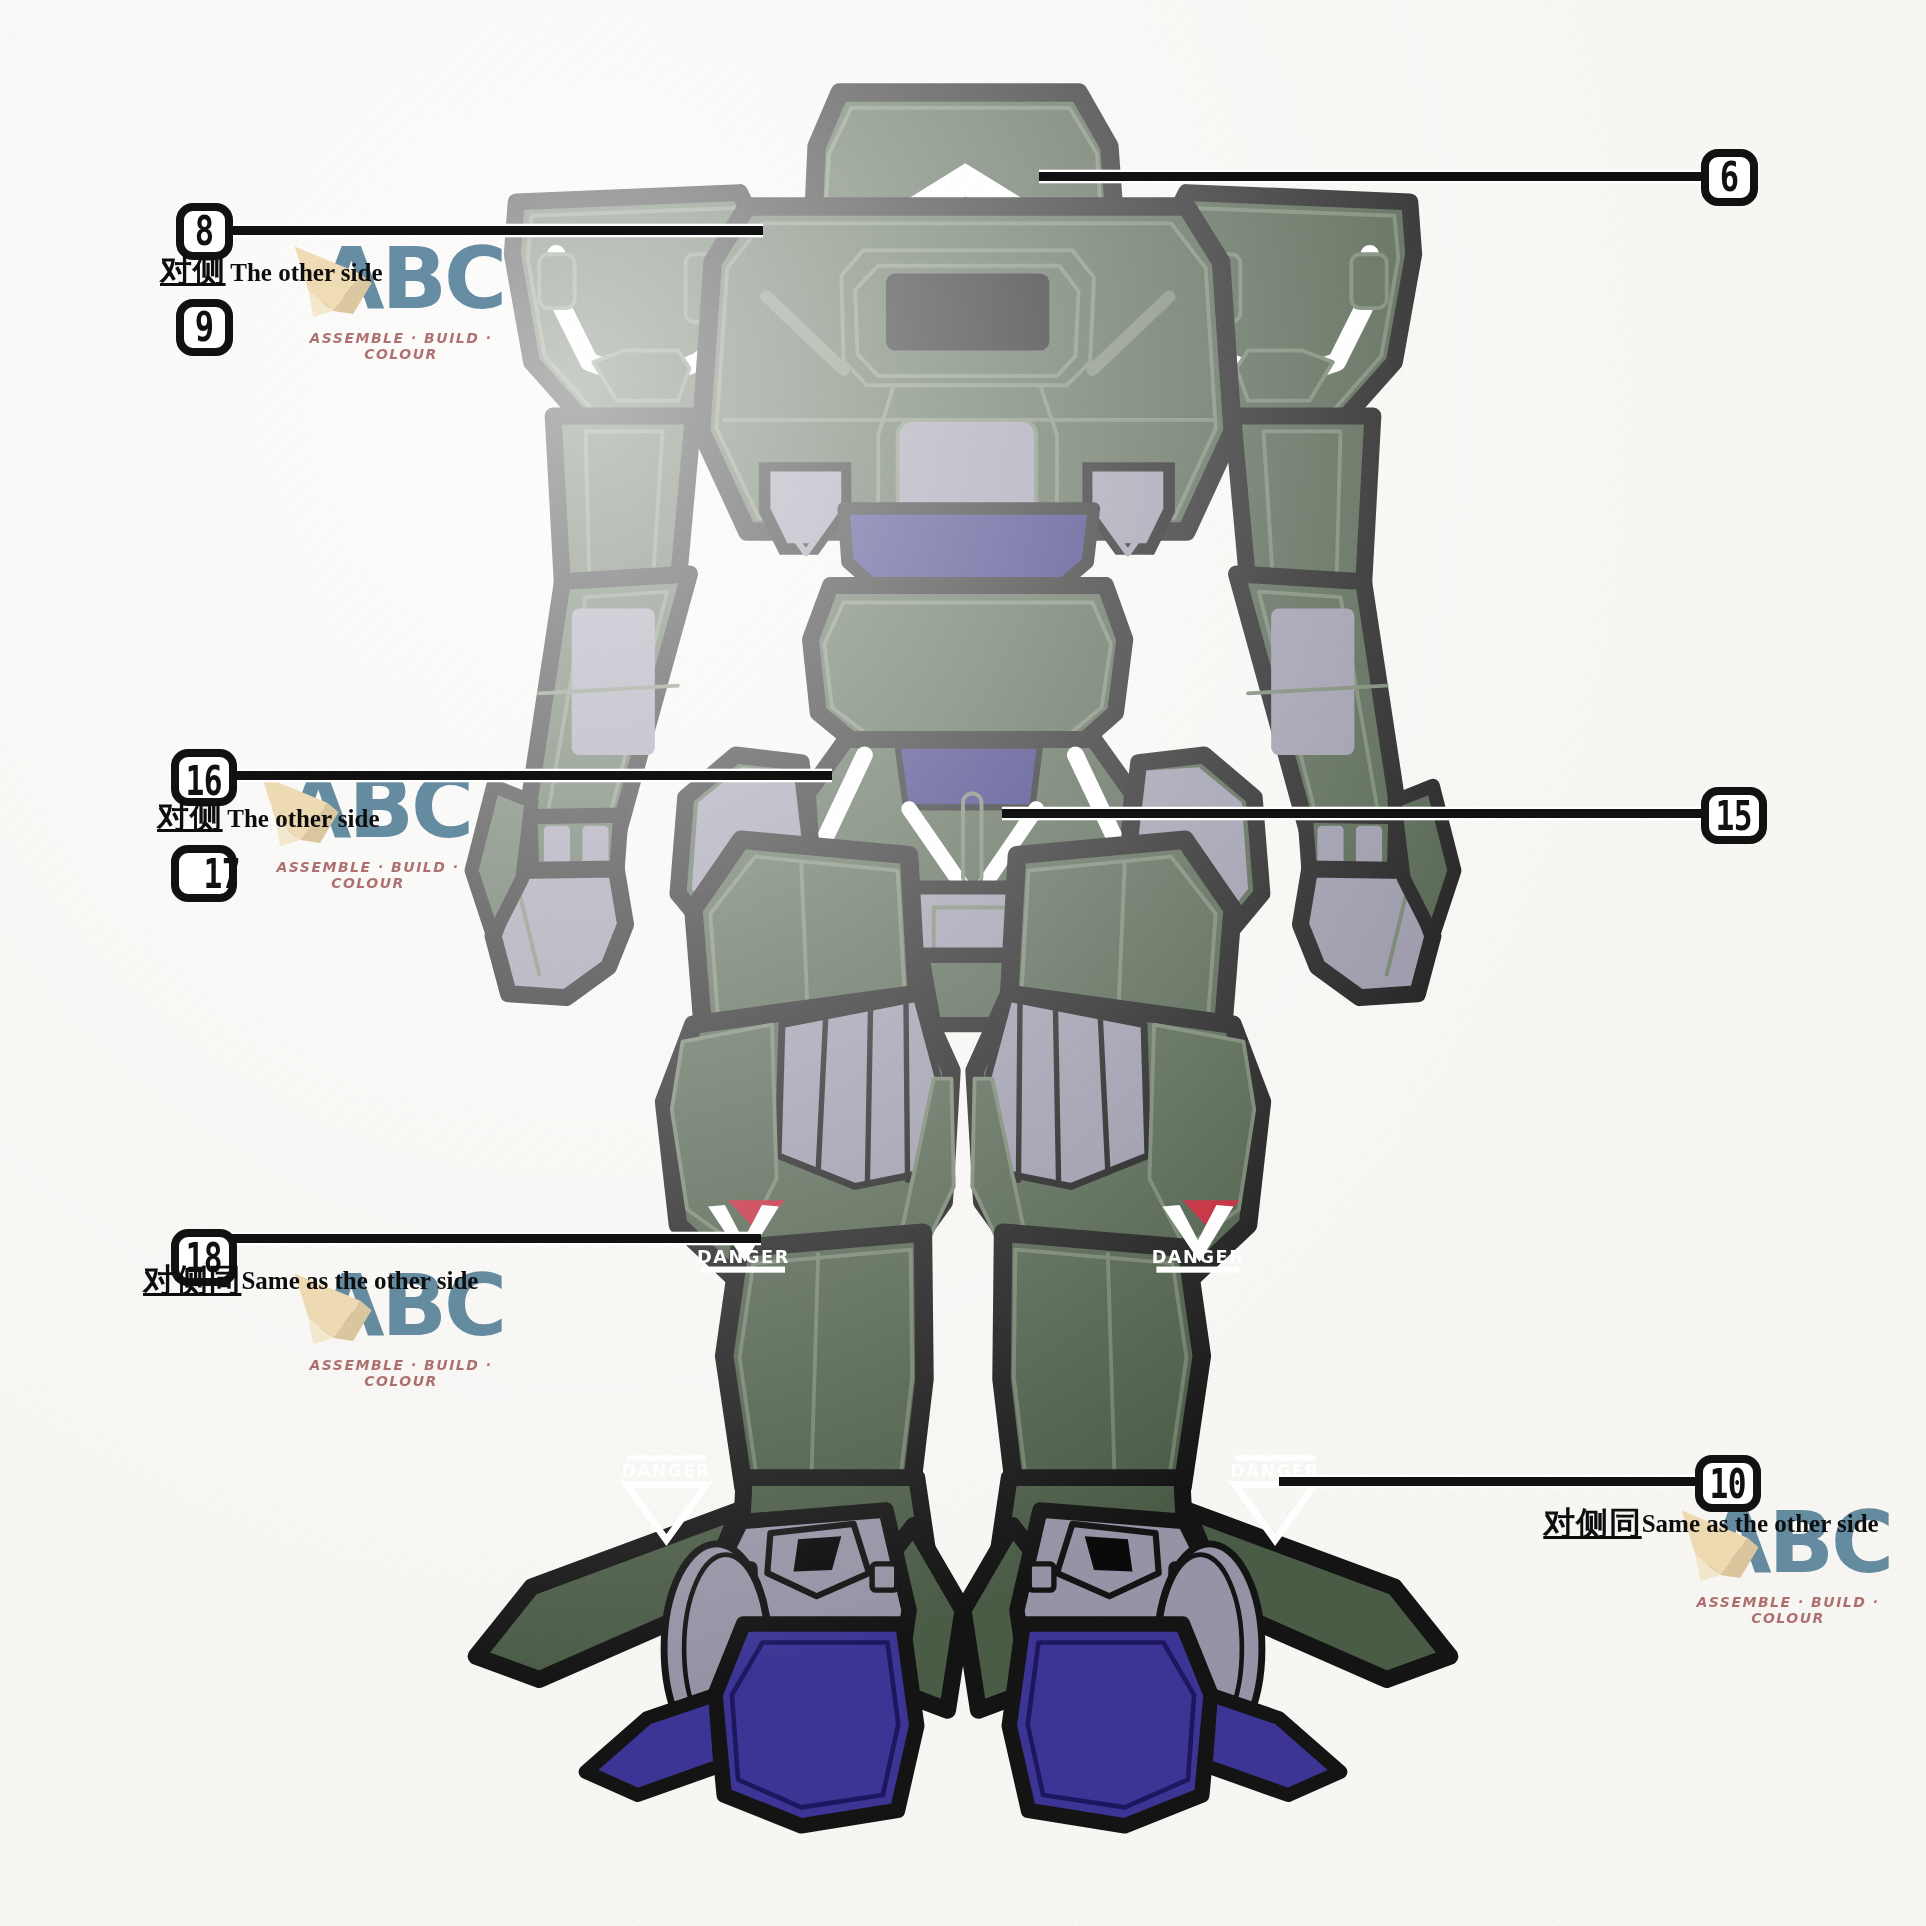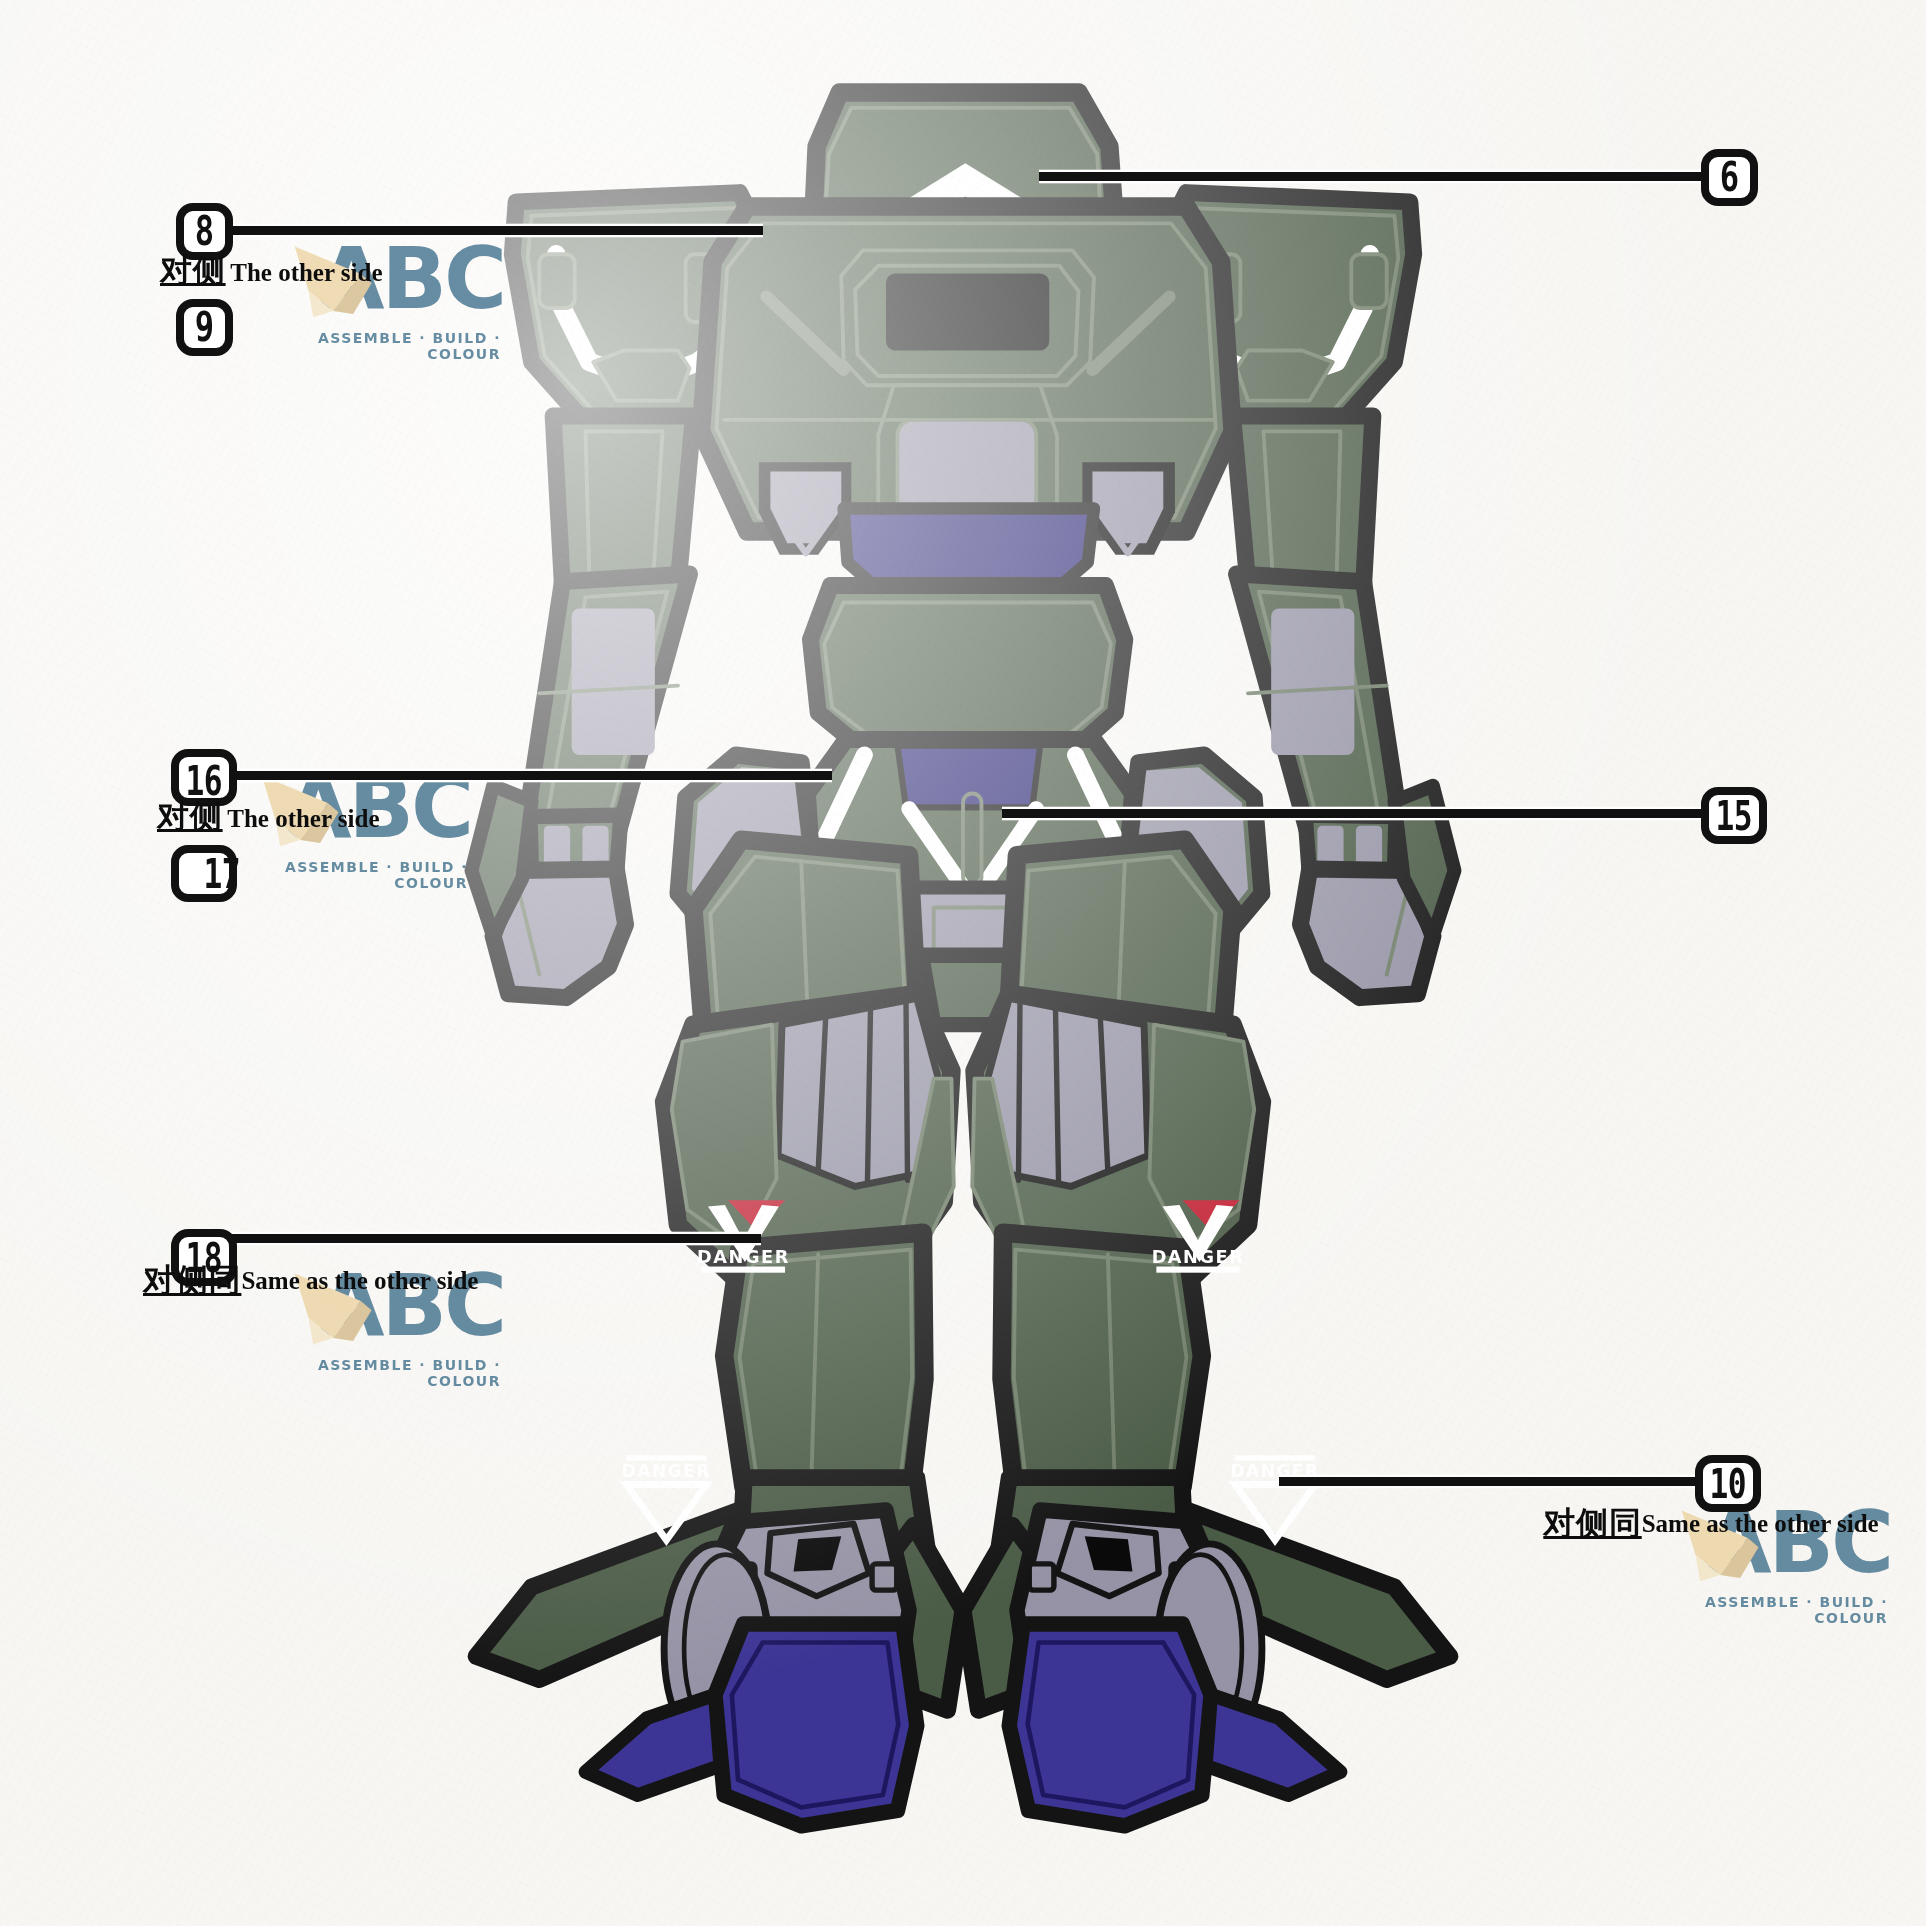--- a/index.html
+++ b/index.html
@@ -86,23 +86,24 @@
   .wm-abc {
     font-family: "DejaVu Sans", "Liberation Sans", sans-serif;
     font-weight: 700;
     color: #0c4a6e;
     line-height: .82;
     letter-spacing: -3.1px;
   }
   .wm-tag {
     font-family: "DejaVu Sans", "Liberation Sans", sans-serif;
     font-weight: 700;
-    color: #0c4a6e;
+    color: #7f1d1d;
     letter-spacing: 1.5px;
-    text-align: right;
+    text-align: center;
+    font-style: italic;
   }
   .wm-gold {
     position: absolute;
     pointer-events: none;
   }
   
   .leader {
     position: absolute;
     height: 8.5px;
     background: #111111;

